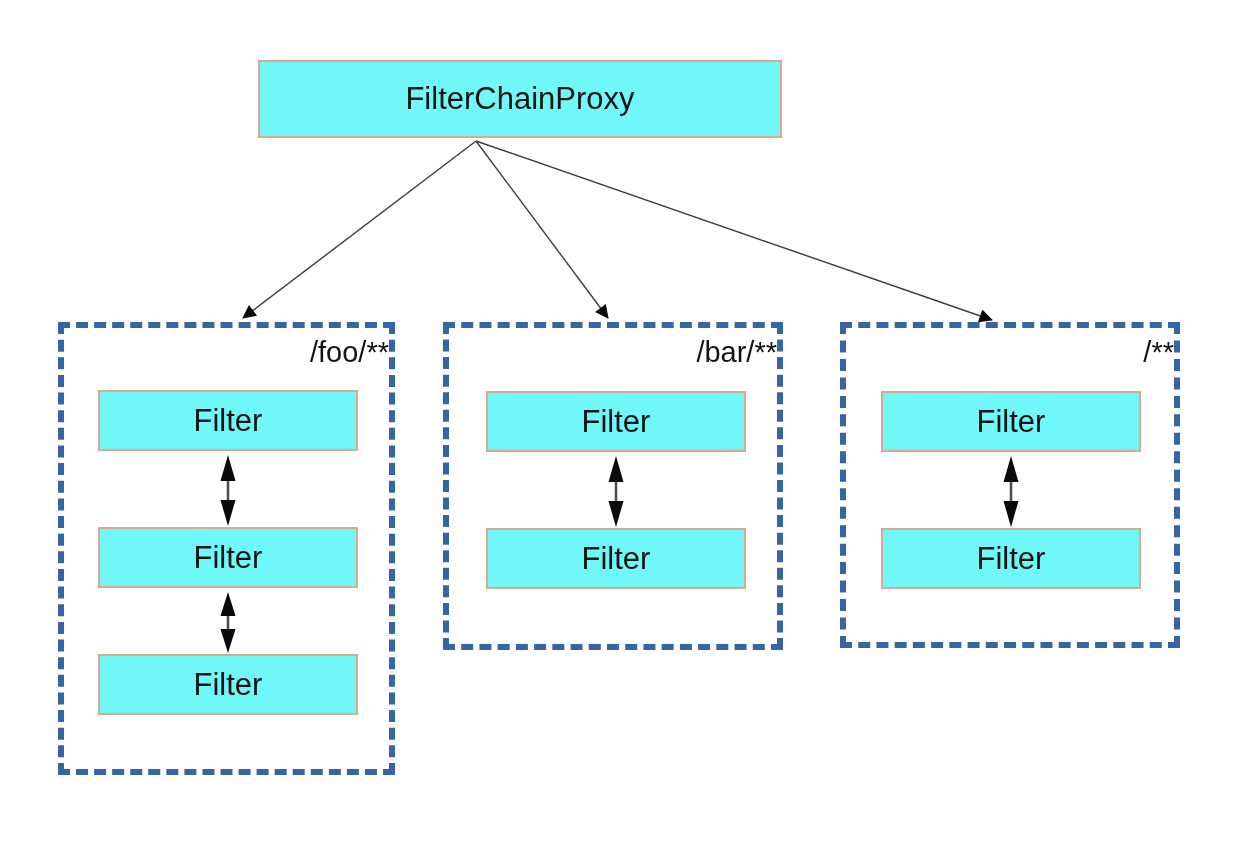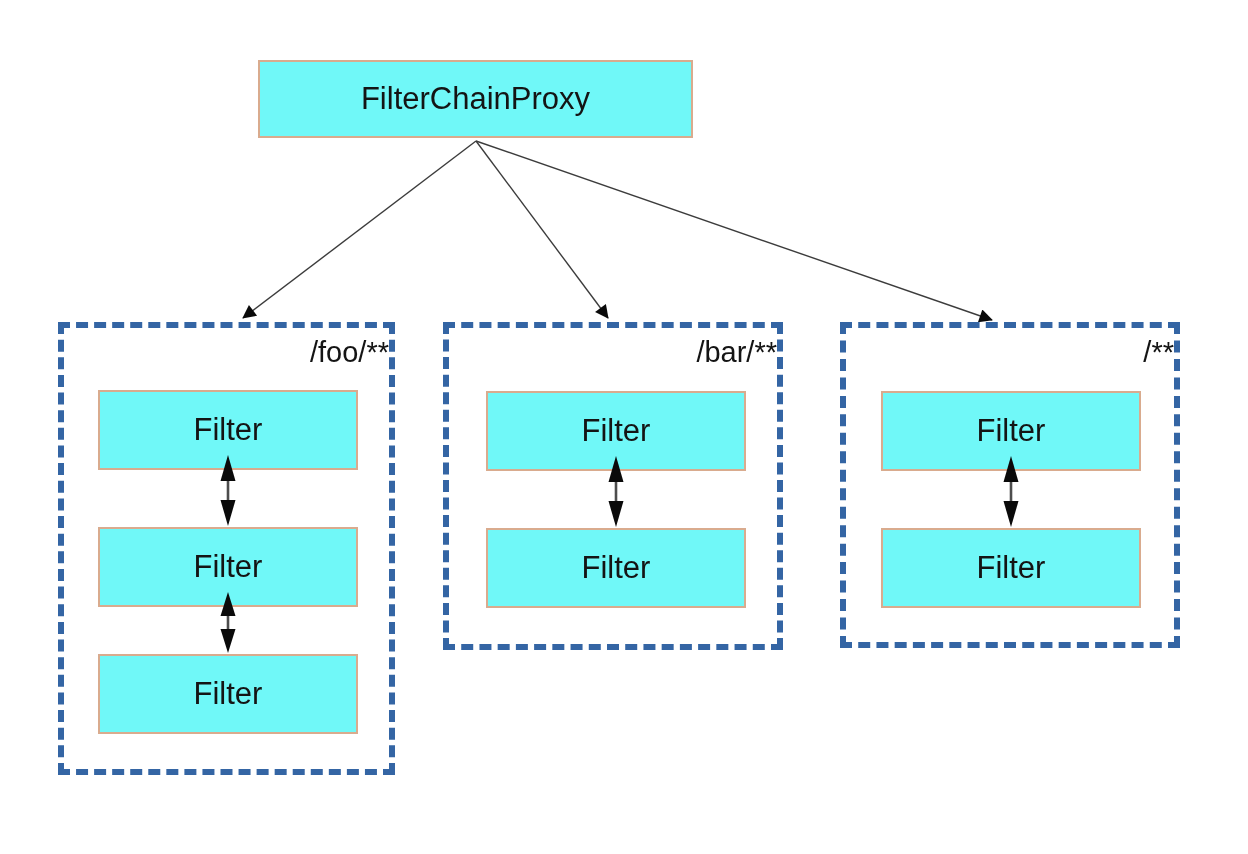--- a/index.html
+++ b/index.html
@@ -20,42 +20,42 @@
     color:var(--text);
     overflow:hidden;
   }
   .connectors{
     position:absolute;left:0;top:0;width:1248px;height:854px;
     pointer-events:none;
   }
   .connectors line{stroke:var(--line);stroke-width:1.4;}
   .connectors .ah{fill:var(--arrow);}
   .proxy-node{
-    position:absolute;left:258px;top:60px;width:435px;height:78px;
+    position:absolute;left:258px;top:60px;width:524px;height:78px;
     box-sizing:border-box;
     background:var(--node-fill);
     border:2px solid var(--node-border);
     display:flex;align-items:center;justify-content:center;
     font-size:31px;
   }
   .chain{
     position:absolute;
     box-sizing:border-box;
     border:6px dashed var(--chain-border);
   }
   .chain-0{left:58px;top:322px;width:337px;height:453px;}
   .chain-1{left:443px;top:322px;width:340px;height:328px;}
   .chain-2{left:840px;top:322px;width:340px;height:326px;}
   .chain-label{
     position:absolute;left:0;right:0;top:8px;
     text-align:right;font-size:29px;
   }
   .filter-node{
     position:absolute;
-    width:260px;height:80px;
+    width:260px;height:61px;
     box-sizing:border-box;
     background:var(--node-fill);
     border:2px solid var(--node-border);
     display:flex;align-items:center;justify-content:center;
     font-size:31px;
   }
   .varrow{position:absolute;}
   .varrow line{stroke:#4d4d4d;stroke-width:2.6;}
   .varrow polygon{fill:var(--arrow);}
   .watermark{

